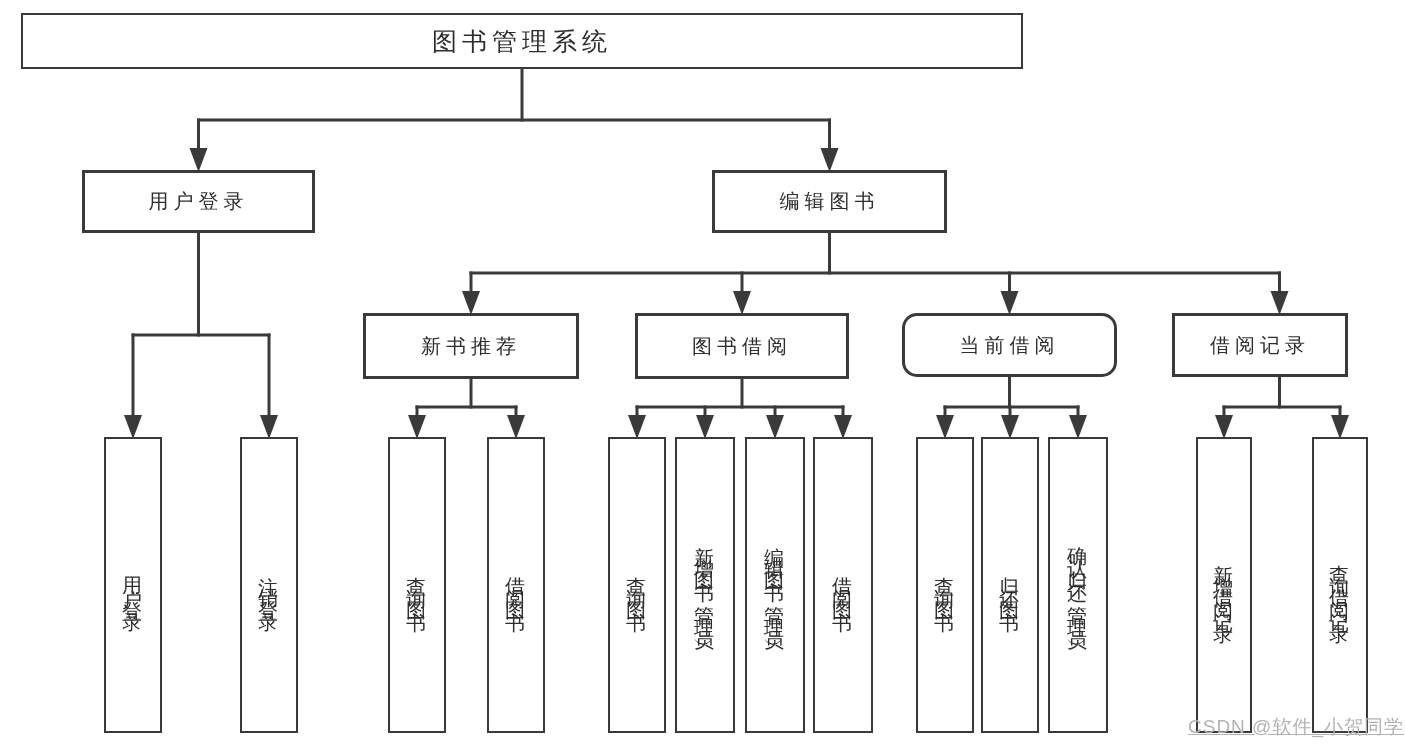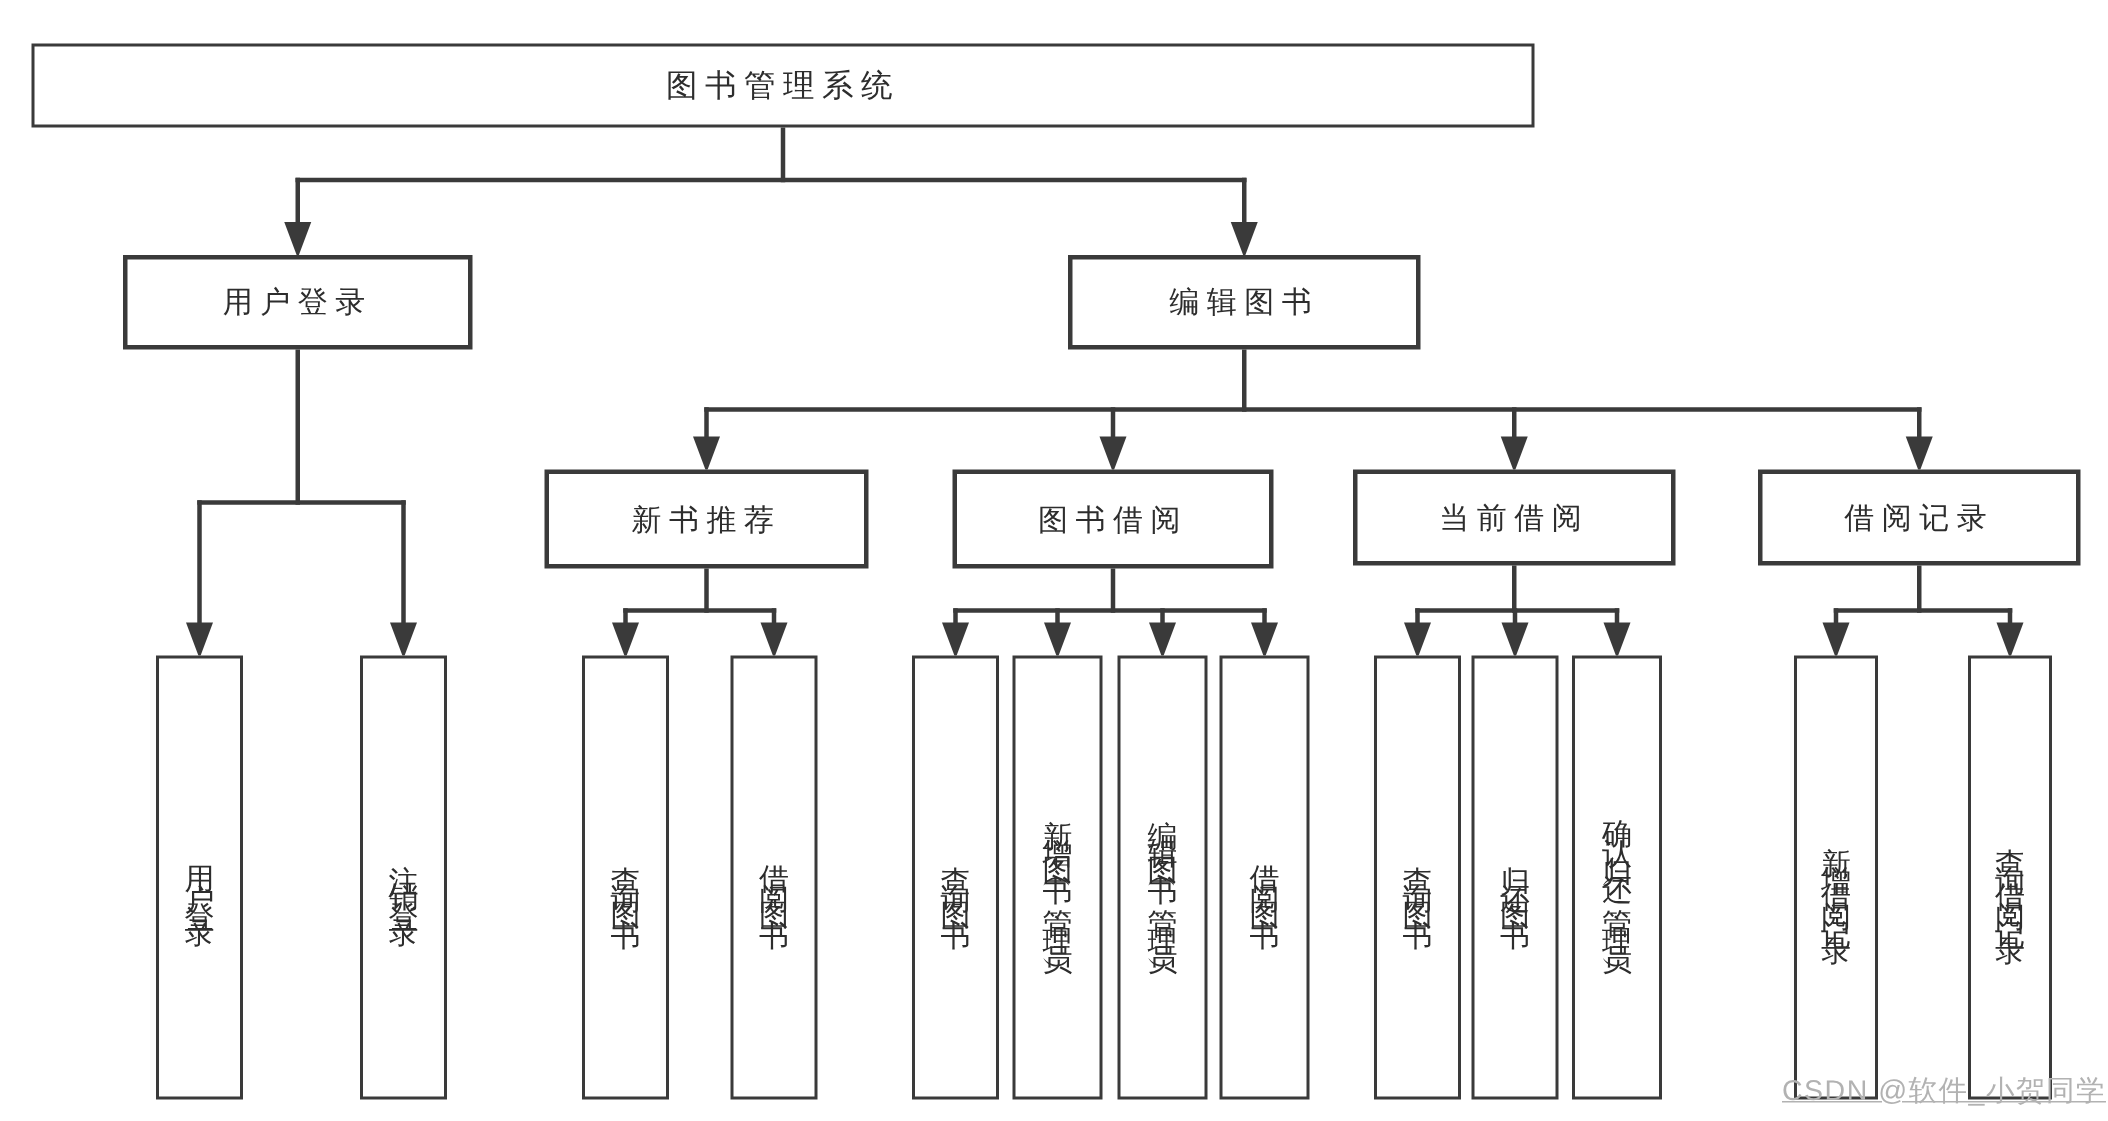--- a/index.html
+++ b/index.html
@@ -30,22 +30,21 @@
     display: flex;
     align-items: center;
     justify-content: center;
     font-size: 20px;
     letter-spacing: 5px;
     z-index: 2;
     white-space: nowrap;
   }
   .node.root {
     border-width: 2px;
-    font-size: 21px;
-    margin-top: 16px;
+    font-size: 25px;
   }
   .node.leaf {
     border-width: 2px;
     writing-mode: vertical-rl;
     text-orientation: mixed;
     letter-spacing: 12px;
     font-size: 20px;
     white-space: normal;
   }
   #watermark {
@@ -117,22 +116,22 @@
       <polygon points="1224,439 1215,415 1233,415" fill="#3a3a3a"></polygon>
       <line x1="1340" y1="407" x2="1340" y2="415" stroke="#3a3a3a" stroke-width="3" stroke-linecap="square"></line>
       <polygon points="1340,439 1331,415 1349,415" fill="#3a3a3a"></polygon>
     </svg>
   <div id="watermark" style="color: rgb(178, 178, 178);">CSDN @软件_小贺同学</div>
 <div class="node root" style="left: 21px; top: 13px; width: 1002px; height: 56px; border-color: rgb(58, 58, 58); color: rgb(45, 45, 45);">图书管理系统</div>
     <div class="node" style="left: 82px; top: 170px; width: 233px; height: 63px; border-color: rgb(58, 58, 58); color: rgb(45, 45, 45);">用户登录</div>
     <div class="node" style="left: 712px; top: 170px; width: 235px; height: 63px; border-color: rgb(58, 58, 58); color: rgb(45, 45, 45);">编辑图书</div>
     <div class="node" style="left: 635px; top: 313px; width: 214px; height: 66px; border-color: rgb(58, 58, 58); color: rgb(45, 45, 45);">图书借阅</div>
     <div class="node" style="left: 363px; top: 313px; width: 216px; height: 66px; border-color: rgb(58, 58, 58); color: rgb(45, 45, 45);">新书推荐</div>
-    <div class="node" style="left: 902px; top: 313px; width: 215px; height: 64px; border-color: rgb(58, 58, 58); color: rgb(45, 45, 45);">当前借阅</div>
-    <div class="node" style="left: 1172px; top: 313px; width: 215px; height: 64px; border-color: rgb(58, 58, 58); color: rgb(45, 45, 45);">借阅记录</div>
+    <div class="node" style="left: 902px; top: 313px; width: 215px; height: 64px; border-color: rgb(58, 58, 58); color: rgb(45, 45, 45); border-radius: 15px;">当前借阅</div>
+    <div class="node" style="left: 1172px; top: 313px; width: 176px; height: 64px; border-color: rgb(58, 58, 58); color: rgb(45, 45, 45);">借阅记录</div>
     <div class="node leaf" style="left: 104px; top: 437px; width: 58px; height: 296px; border-color: rgb(58, 58, 58); color: rgb(45, 45, 45);">用户登录</div>
     <div class="node leaf" style="left: 240px; top: 437px; width: 58px; height: 296px; border-color: rgb(58, 58, 58); color: rgb(45, 45, 45);">注销登录</div>
     <div class="node leaf" style="left: 388px; top: 437px; width: 58px; height: 296px; border-color: rgb(58, 58, 58); color: rgb(45, 45, 45);">查询图书</div>
     <div class="node leaf" style="left: 487px; top: 437px; width: 58px; height: 296px; border-color: rgb(58, 58, 58); color: rgb(45, 45, 45);">借阅图书</div>
     <div class="node leaf" style="left: 608px; top: 437px; width: 58px; height: 296px; border-color: rgb(58, 58, 58); color: rgb(45, 45, 45);">查询图书</div>
     <div class="node leaf" style="left: 675px; top: 437px; width: 60px; height: 296px; border-color: rgb(58, 58, 58); color: rgb(45, 45, 45);">新增图书（管理员）</div>
     <div class="node leaf" style="left: 745px; top: 437px; width: 60px; height: 296px; border-color: rgb(58, 58, 58); color: rgb(45, 45, 45);">编辑图书（管理员）</div>
     <div class="node leaf" style="left: 813px; top: 437px; width: 60px; height: 296px; border-color: rgb(58, 58, 58); color: rgb(45, 45, 45);">借阅图书</div>
     <div class="node leaf" style="left: 916px; top: 437px; width: 58px; height: 296px; border-color: rgb(58, 58, 58); color: rgb(45, 45, 45);">查询图书</div>
     <div class="node leaf" style="left: 981px; top: 437px; width: 58px; height: 296px; border-color: rgb(58, 58, 58); color: rgb(45, 45, 45);">归还图书</div>

